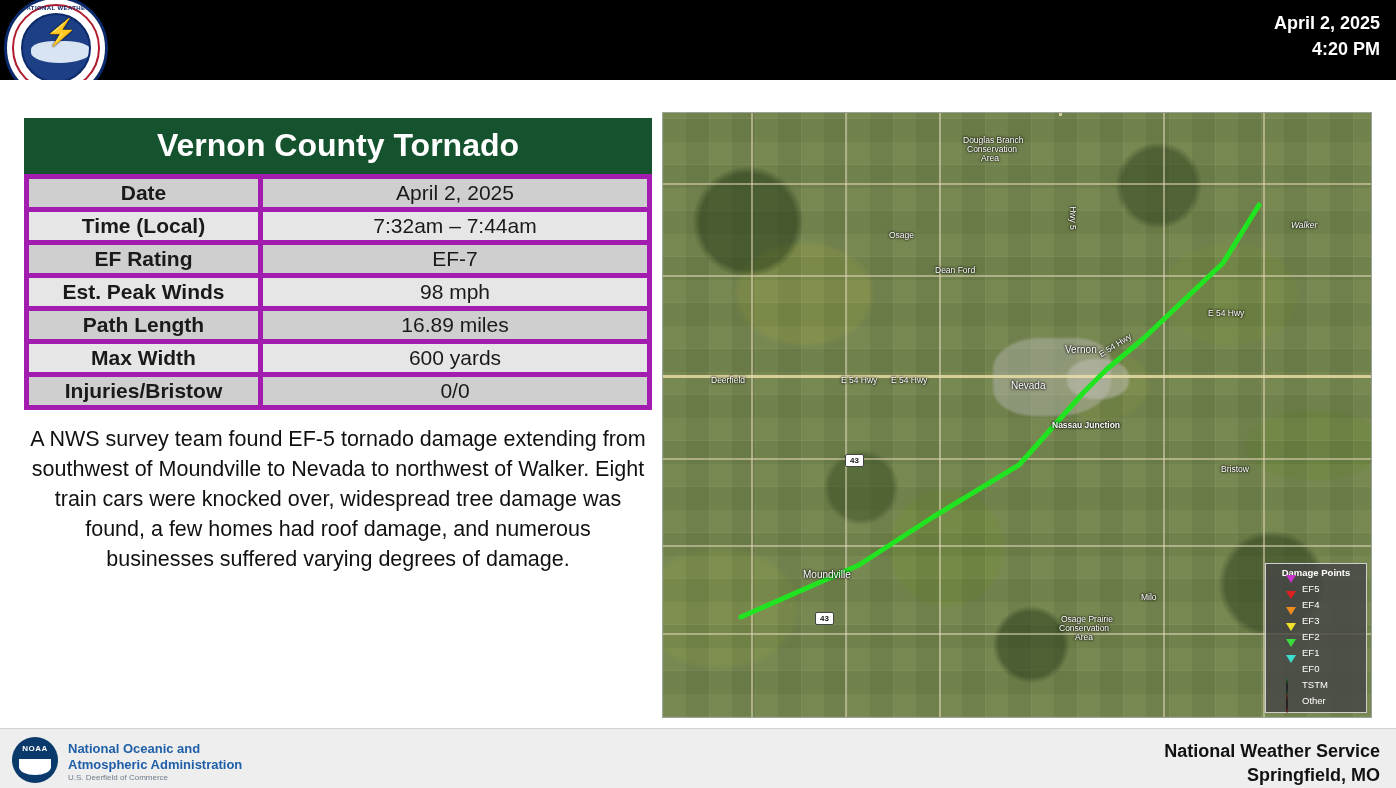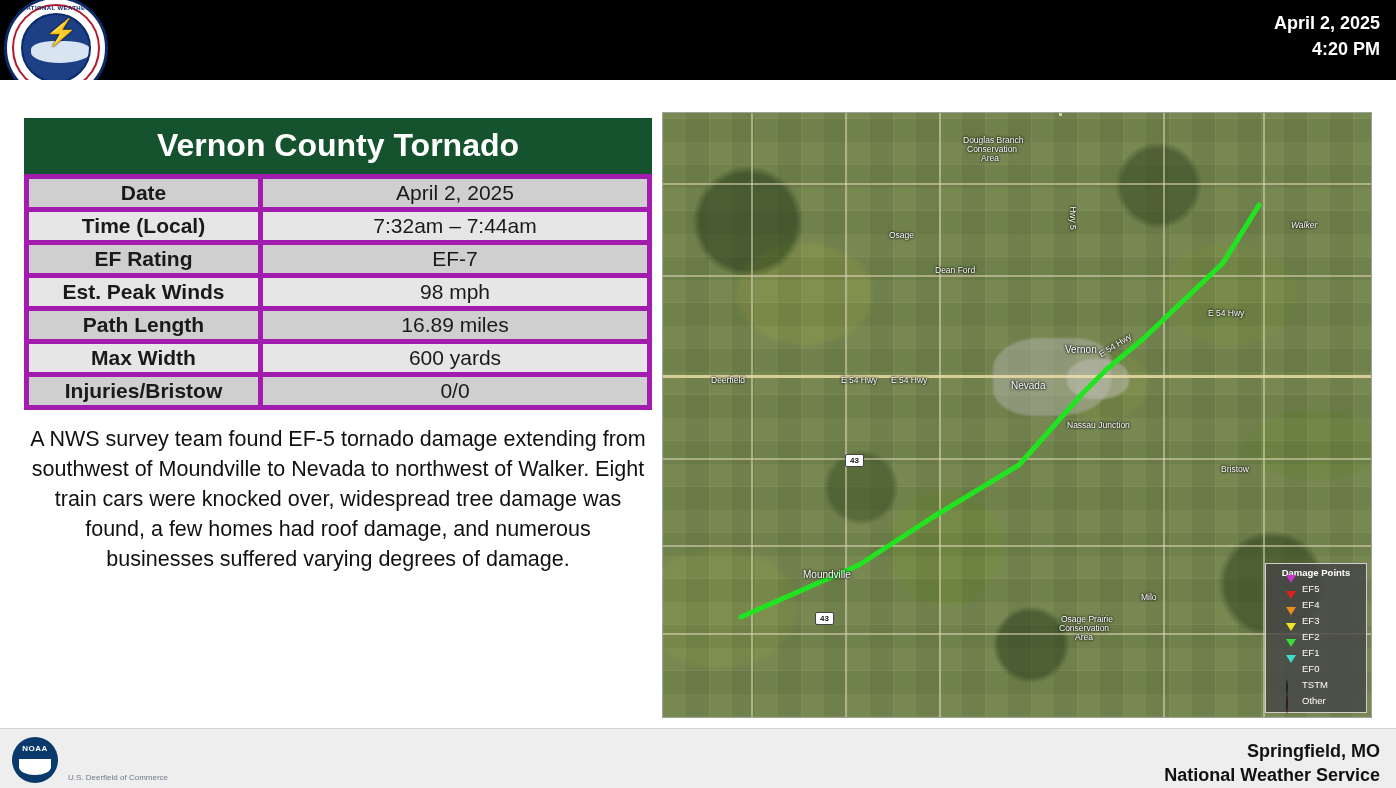--- a/index.html
+++ b/index.html
@@ -414,21 +414,21 @@
       <div class="map-label" style="left:226px; top:117px;">Osage</div>
       <div class="map-label" style="left:272px; top:152px;">Dean Ford</div>
       <div class="map-label" style="left:628px; top:107px;font-style:italic;">Walker</div>
       <div class="map-label" style="left:545px; top:195px;">E 54 Hwy</div>
       <div class="map-label" style="left:178px; top:262px;">E 54 Hwy</div>
       <div class="map-label" style="left:228px; top:262px;">E 54 Hwy</div>
       <div class="map-label" style="left:12px; top:262px;padding-left:36px;">Deerfield</div>
       <div class="map-label big" style="left:402px; top:231px;">Vernon</div>
       <div class="map-label big" style="left:348px; top:267px;">Nevada</div>
       <div class="map-label" style="left:434px; top:227px; transform:rotate(-32deg);">E 54 Hwy</div>
-      <div class="map-label" style="left:404px; top:307px;">Nassau Junction</div>
+      <div class="map-label" style="left:389px; top:307px;font-weight:bold;">Nassau Junction</div>
       <div class="map-label" style="left:558px; top:351px;">Bristow</div>
       <div class="map-label big" style="left:140px; top:456px;">Moundville</div>
       <div class="map-label" style="left:478px; top:479px;">Milo</div>
       <div class="map-label" style="left:398px; top:501px;">Osage Prairie</div>
       <div class="map-label" style="left:396px; top:510px;">Conservation</div>
       <div class="map-label" style="left:412px; top:519px;">Area</div>
       <div class="map-label" style="left:398px; top:100px; transform:rotate(90deg);">Hwy 5</div>
 
       <div class="shield" style="left:182px; top:341px;">43</div>
       <div class="shield" style="left:152px; top:499px;">43</div>
@@ -470,20 +470,24 @@
         </div>
       </div>
     </div>
   </div>
 
   <div class="footer">
     <div class="noaa-logo">
       <div class="noaa-text">NOAA</div>
       <div class="gull"></div>
     </div>
+    <div class="noaa-name">
+      <div>National Oceanic and</div>
+      <div>Atmospheric Administration</div>
+    </div>
     <div class="noaa-sub">U.S. Deerfield of Commerce</div>
     <div class="wfo">
+      <div>National Weather Service</div>
       <div>Springfield, MO</div>
-      <div>National Weather Service</div>
     </div>
   </div>
 
 </div>
 
 </body></html>

